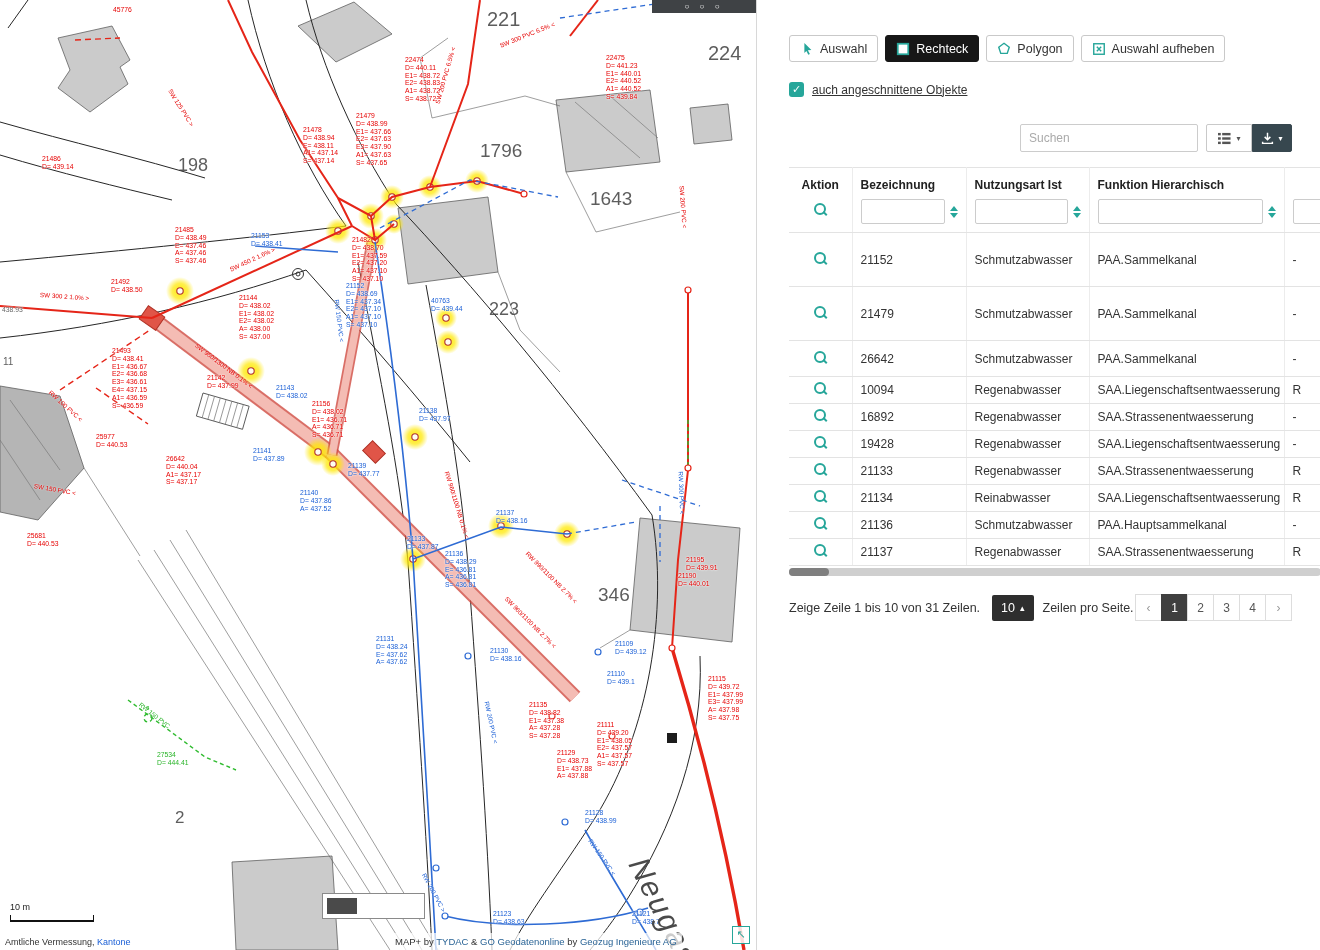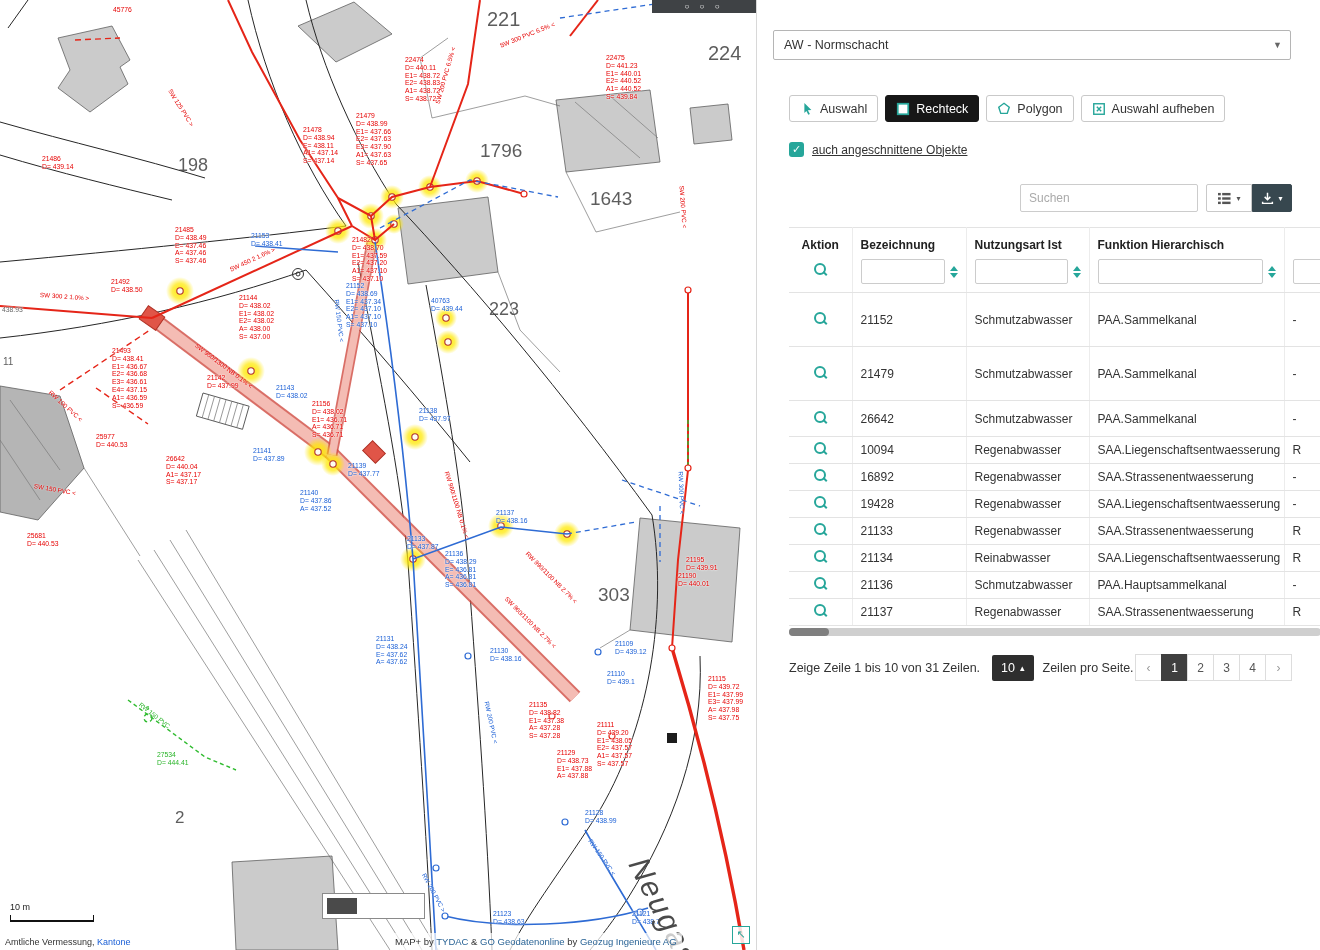--- a/index.html
+++ b/index.html
@@ -438,21 +438,21 @@
 D= 438.7</div>
         <div class="mlabel c-green" style="left: 157px; top: 751px;">27534
 D= 444.41</div>
         <div class="mlabel c-gray" style="left: 2px; top: 306px;">438.93</div>
         <div class="plabel" style="left: 487px; top: 8px; font-size: 20px;">221</div>
         <div class="plabel" style="left: 708px; top: 42px; font-size: 20px;">224</div>
         <div class="plabel" style="left: 178px; top: 155px; font-size: 18px;">198</div>
         <div class="plabel" style="left: 480px; top: 140px; font-size: 19px;">1796</div>
         <div class="plabel" style="left: 590px; top: 188px; font-size: 19px;">1643</div>
         <div class="plabel" style="left: 489px; top: 299px; font-size: 18px;">223</div>
-        <div class="plabel" style="left: 598px; top: 584px; font-size: 19px;">303</div>
+        <div class="plabel" style="left: 598px; top: 584px; font-size: 19px;">346</div>
         <div class="plabel" style="left: 175px; top: 808px; font-size: 17px;">2</div>
         <div class="plabel" style="left: 3px; top: 356px; font-size: 10px;">11</div>
         <div class="pipelabel c-red" style="left: 170px; top: 86px; transform: rotate(58deg);">SW 125 PVC &gt;</div>
         <div class="pipelabel c-red" style="left: 437px; top: 100px; transform: rotate(-74deg);">SW 200 PVC 6.5% &lt;</div>
         <div class="pipelabel c-red" style="left: 500px; top: 42px; transform: rotate(-22deg);">SW 300 PVC 6.5% &lt;</div>
         <div class="pipelabel c-red" style="left: 40px; top: 291px; transform: rotate(4deg);">SW 300 2 1.0% &gt;</div>
         <div class="pipelabel c-red" style="left: 230px; top: 266px; transform: rotate(-25deg);">SW 450 2 1.6% &gt;</div>
         <div class="pipelabel c-red" style="left: 196px; top: 341px; transform: rotate(37deg);">SW 950/1300 NB 0.1% &lt;</div>
         <div class="pipelabel c-red" style="left: 447px; top: 468px; transform: rotate(73deg);">RW 960/1100 NB 0.1% &lt;</div>
         <div class="pipelabel c-red" style="left: 527px; top: 549px; transform: rotate(45deg);">RW 990/1100 NB 2.7% &lt;</div>
@@ -485,24 +485,20 @@
 
     <div class="reset-extent">↖</div>
 
     <div class="attr-left"><span>Amtliche Vermessung, </span><a>Kantone</a></div>
 
     <div class="attr-center"><span>MAP+ by </span><a>TYDAC</a><span> &amp; </span><a>GO Geodatenonline</a><span> by </span><a>Geozug Ingenieure AG</a></div>
   </div>
 
   <div id="panel">
 
-    <div class="layer-select">
-      <span class="ls-text">AW - Normschacht</span>
-      <span class="caret">▼</span>
-    </div>
 
     <div class="toolbar-row r1">
       <button class="btn">
         <svg width="14" height="14" viewBox="0 0 16 16">
             <path d="M5 1l8 8-4 .4 2.3 4.3-1.8 1-2.2-4.4L5 12.6z" fill="#26a69a"></path>
           </svg>
         <span>Auswahl</span>
       </button>
       <button class="btn dark">
         <svg width="14" height="14" viewBox="0 0 16 16">

